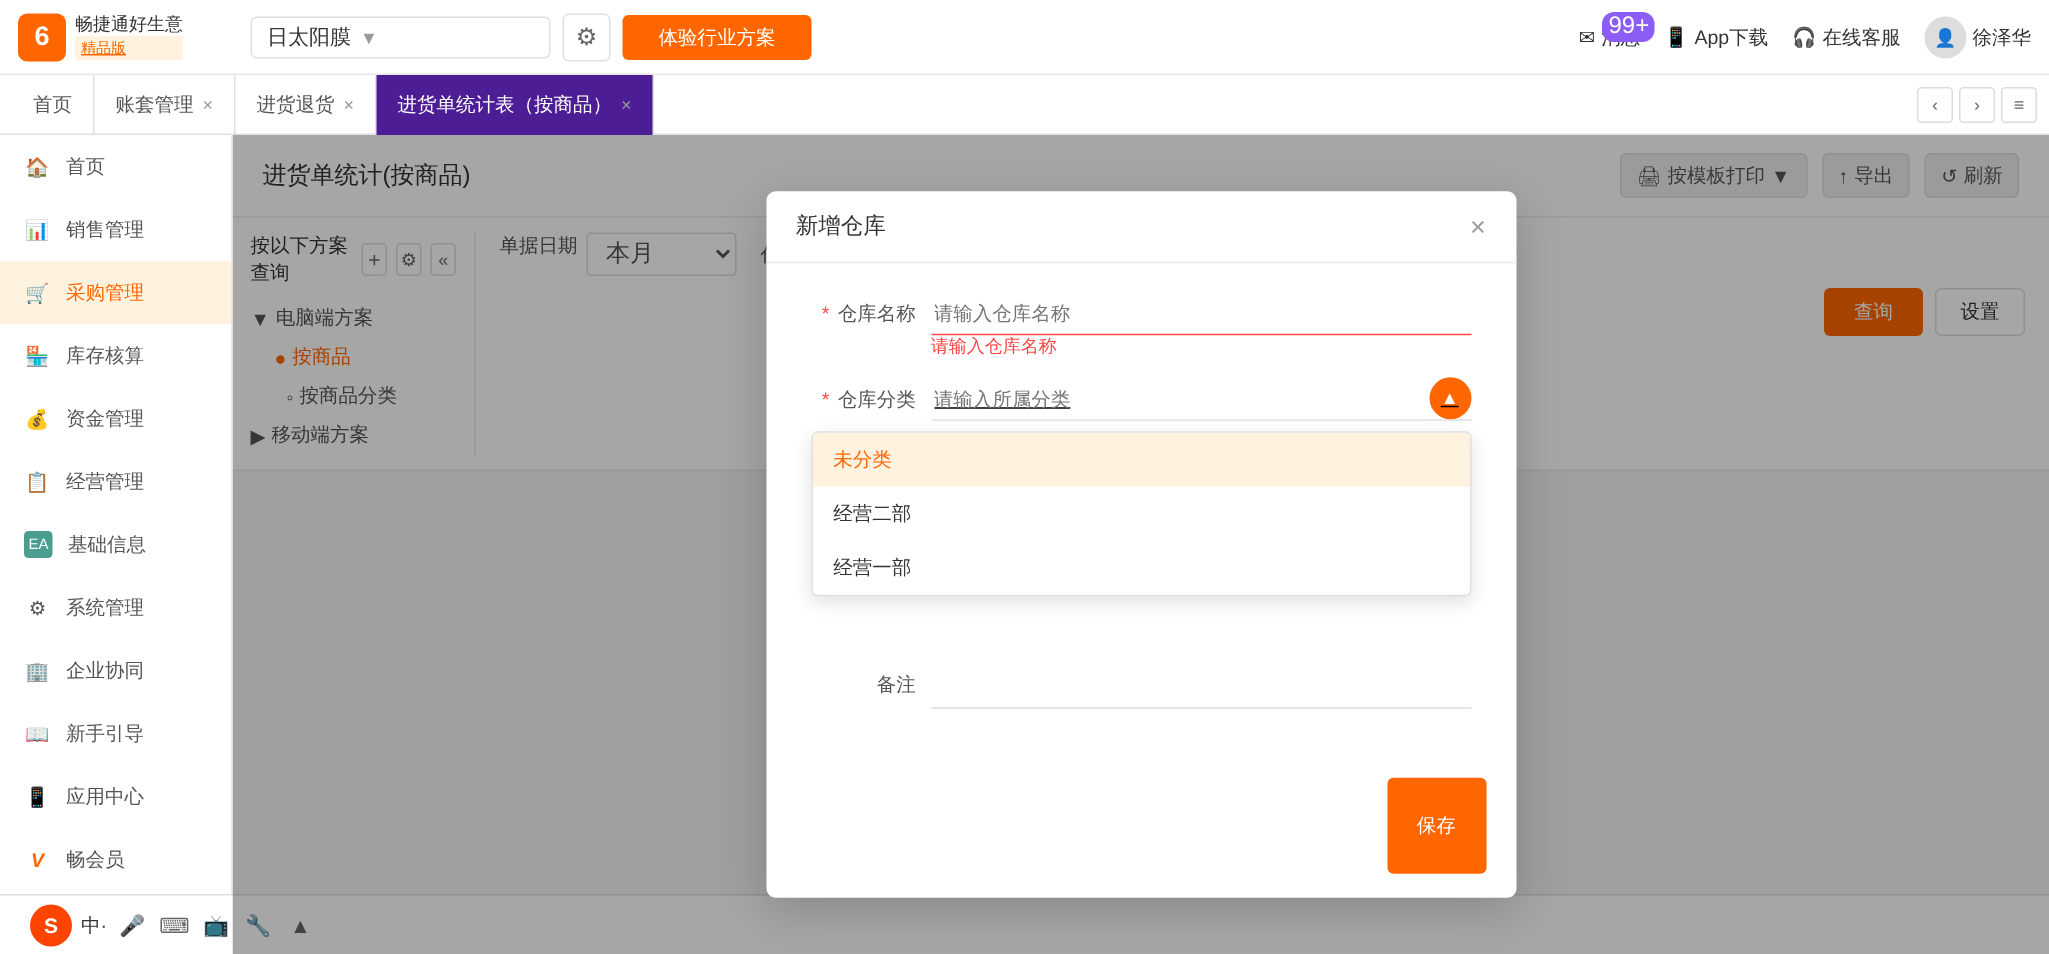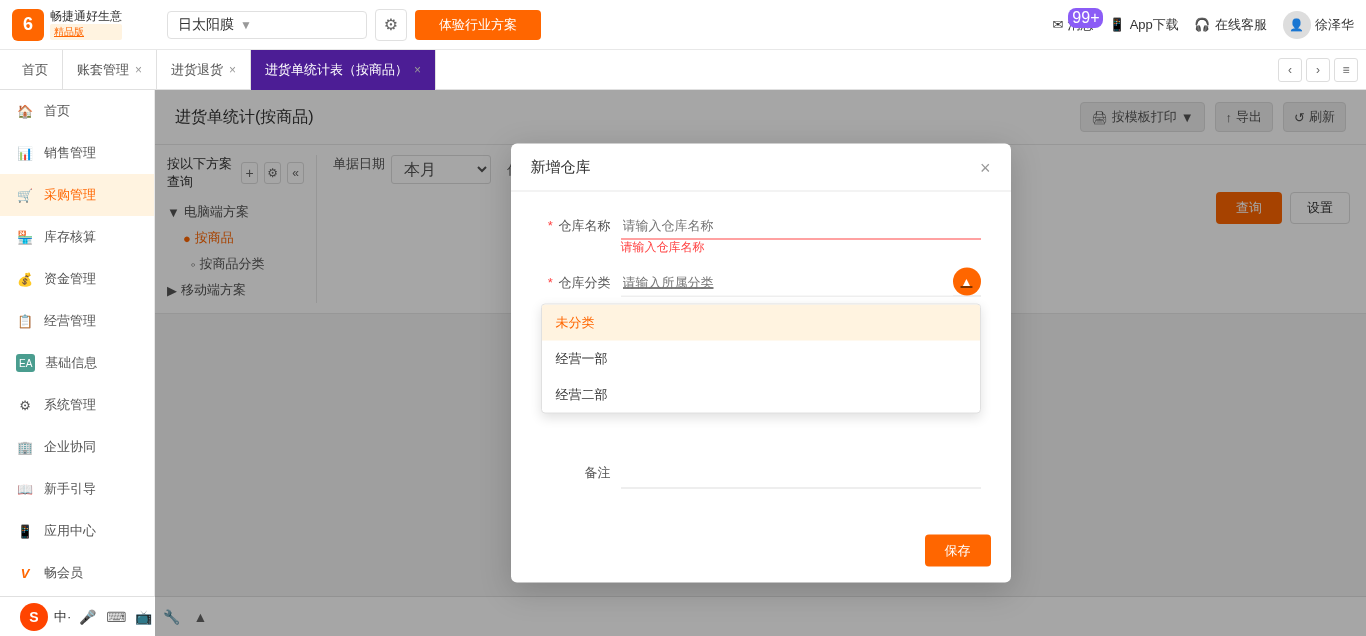--- a/index.html
+++ b/index.html
@@ -339,21 +339,21 @@
     .modal-footer {
       display: flex;
       justify-content: flex-end;
       padding: 12px 20px 16px;
       gap: 10px;
     }
     .btn-save {
       background: #ff6600;
       border: none;
       border-radius: 4px;
-      padding: 7px 20px;
+      padding: 23px 20px;
       font-size: 13px;
       cursor: pointer;
       color: #fff;
     }
 
     
     .bottom-bar {
       position: absolute;
       bottom: 0; left: 0; right: 0;
       height: 40px;
@@ -605,22 +605,22 @@
             <span class="required">*</span>
             <span>仓库分类</span>
           </span>
           <div class="category-input-wrap">
             <input class="category-input" type="text" placeholder="请输入所属分类" style="">
             <div class="category-arrow">▲</div>
           </div>
 
           <div class="dropdown-list">
             <div class="dropdown-item selected">未分类</div>
+            <div class="dropdown-item">经营二部</div>
             <div class="dropdown-item">经营一部</div>
-            <div class="dropdown-item">经营二部</div>
           </div>
         </div>
 
         <div class="form-row" style="margin-top: 160px;">
           <span class="form-label">备注</span>
           <textarea class="form-textarea" style=""></textarea>
         </div>
 
       </div>
       <div class="modal-footer">

